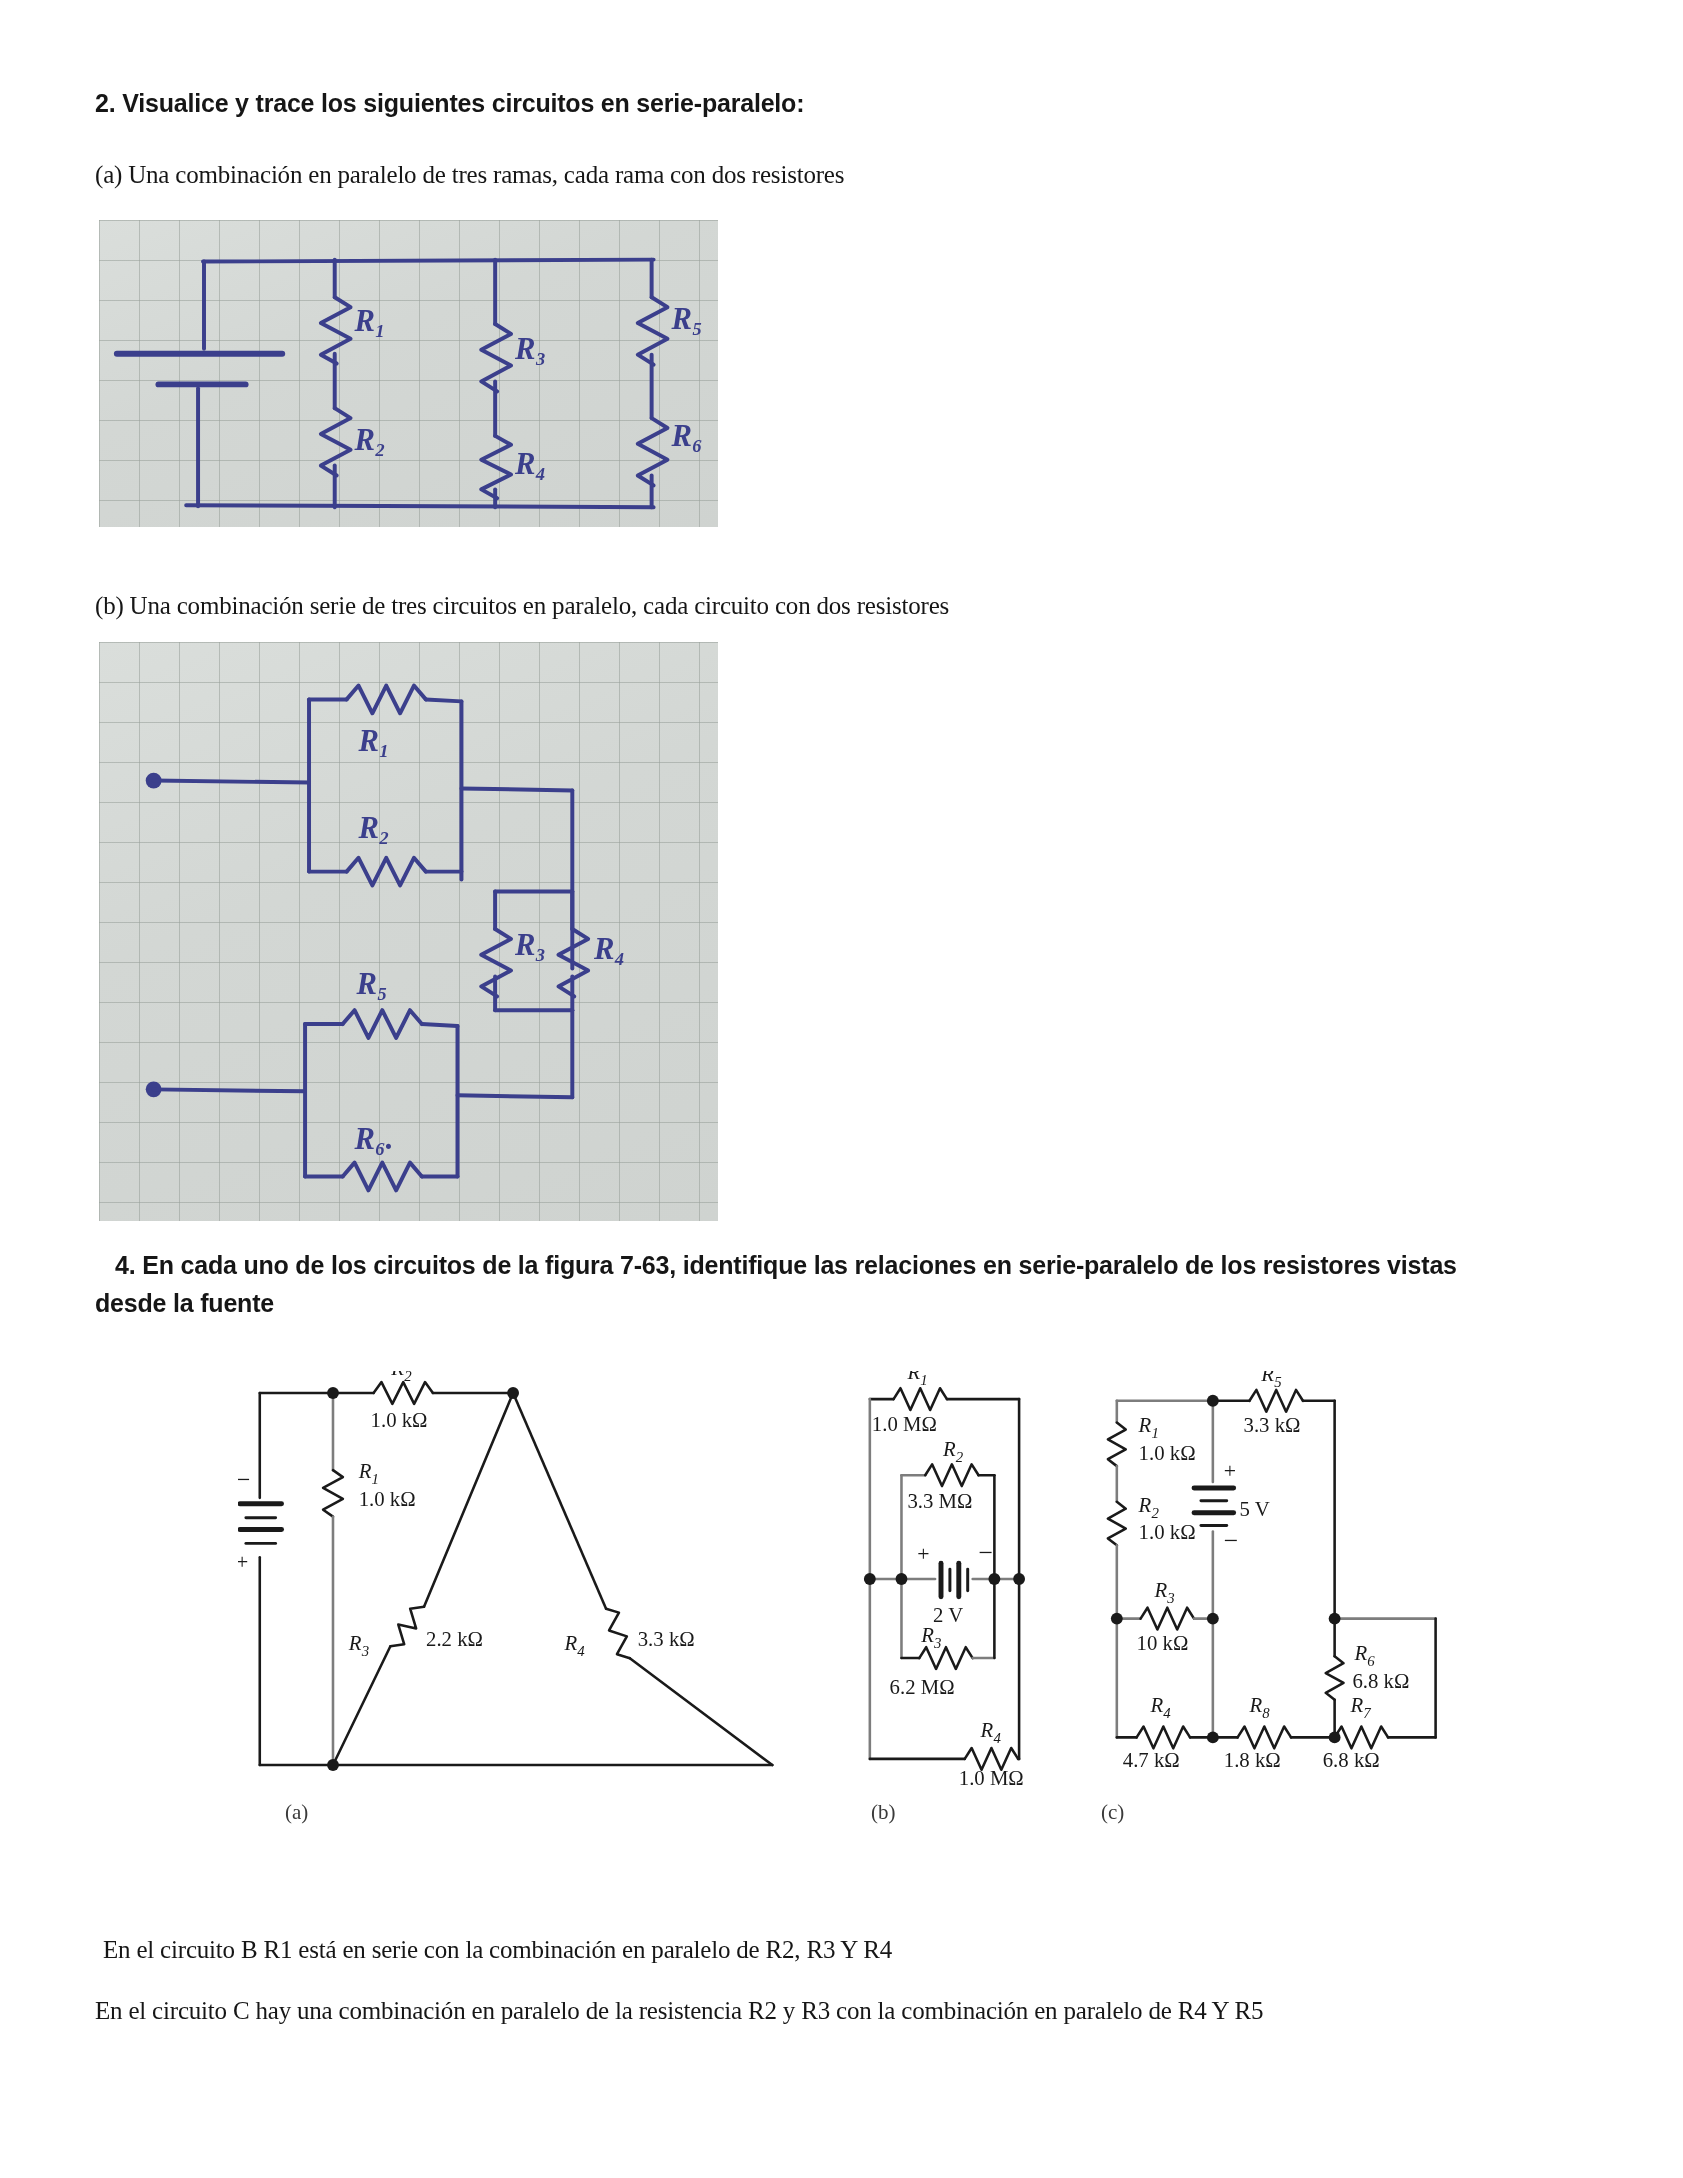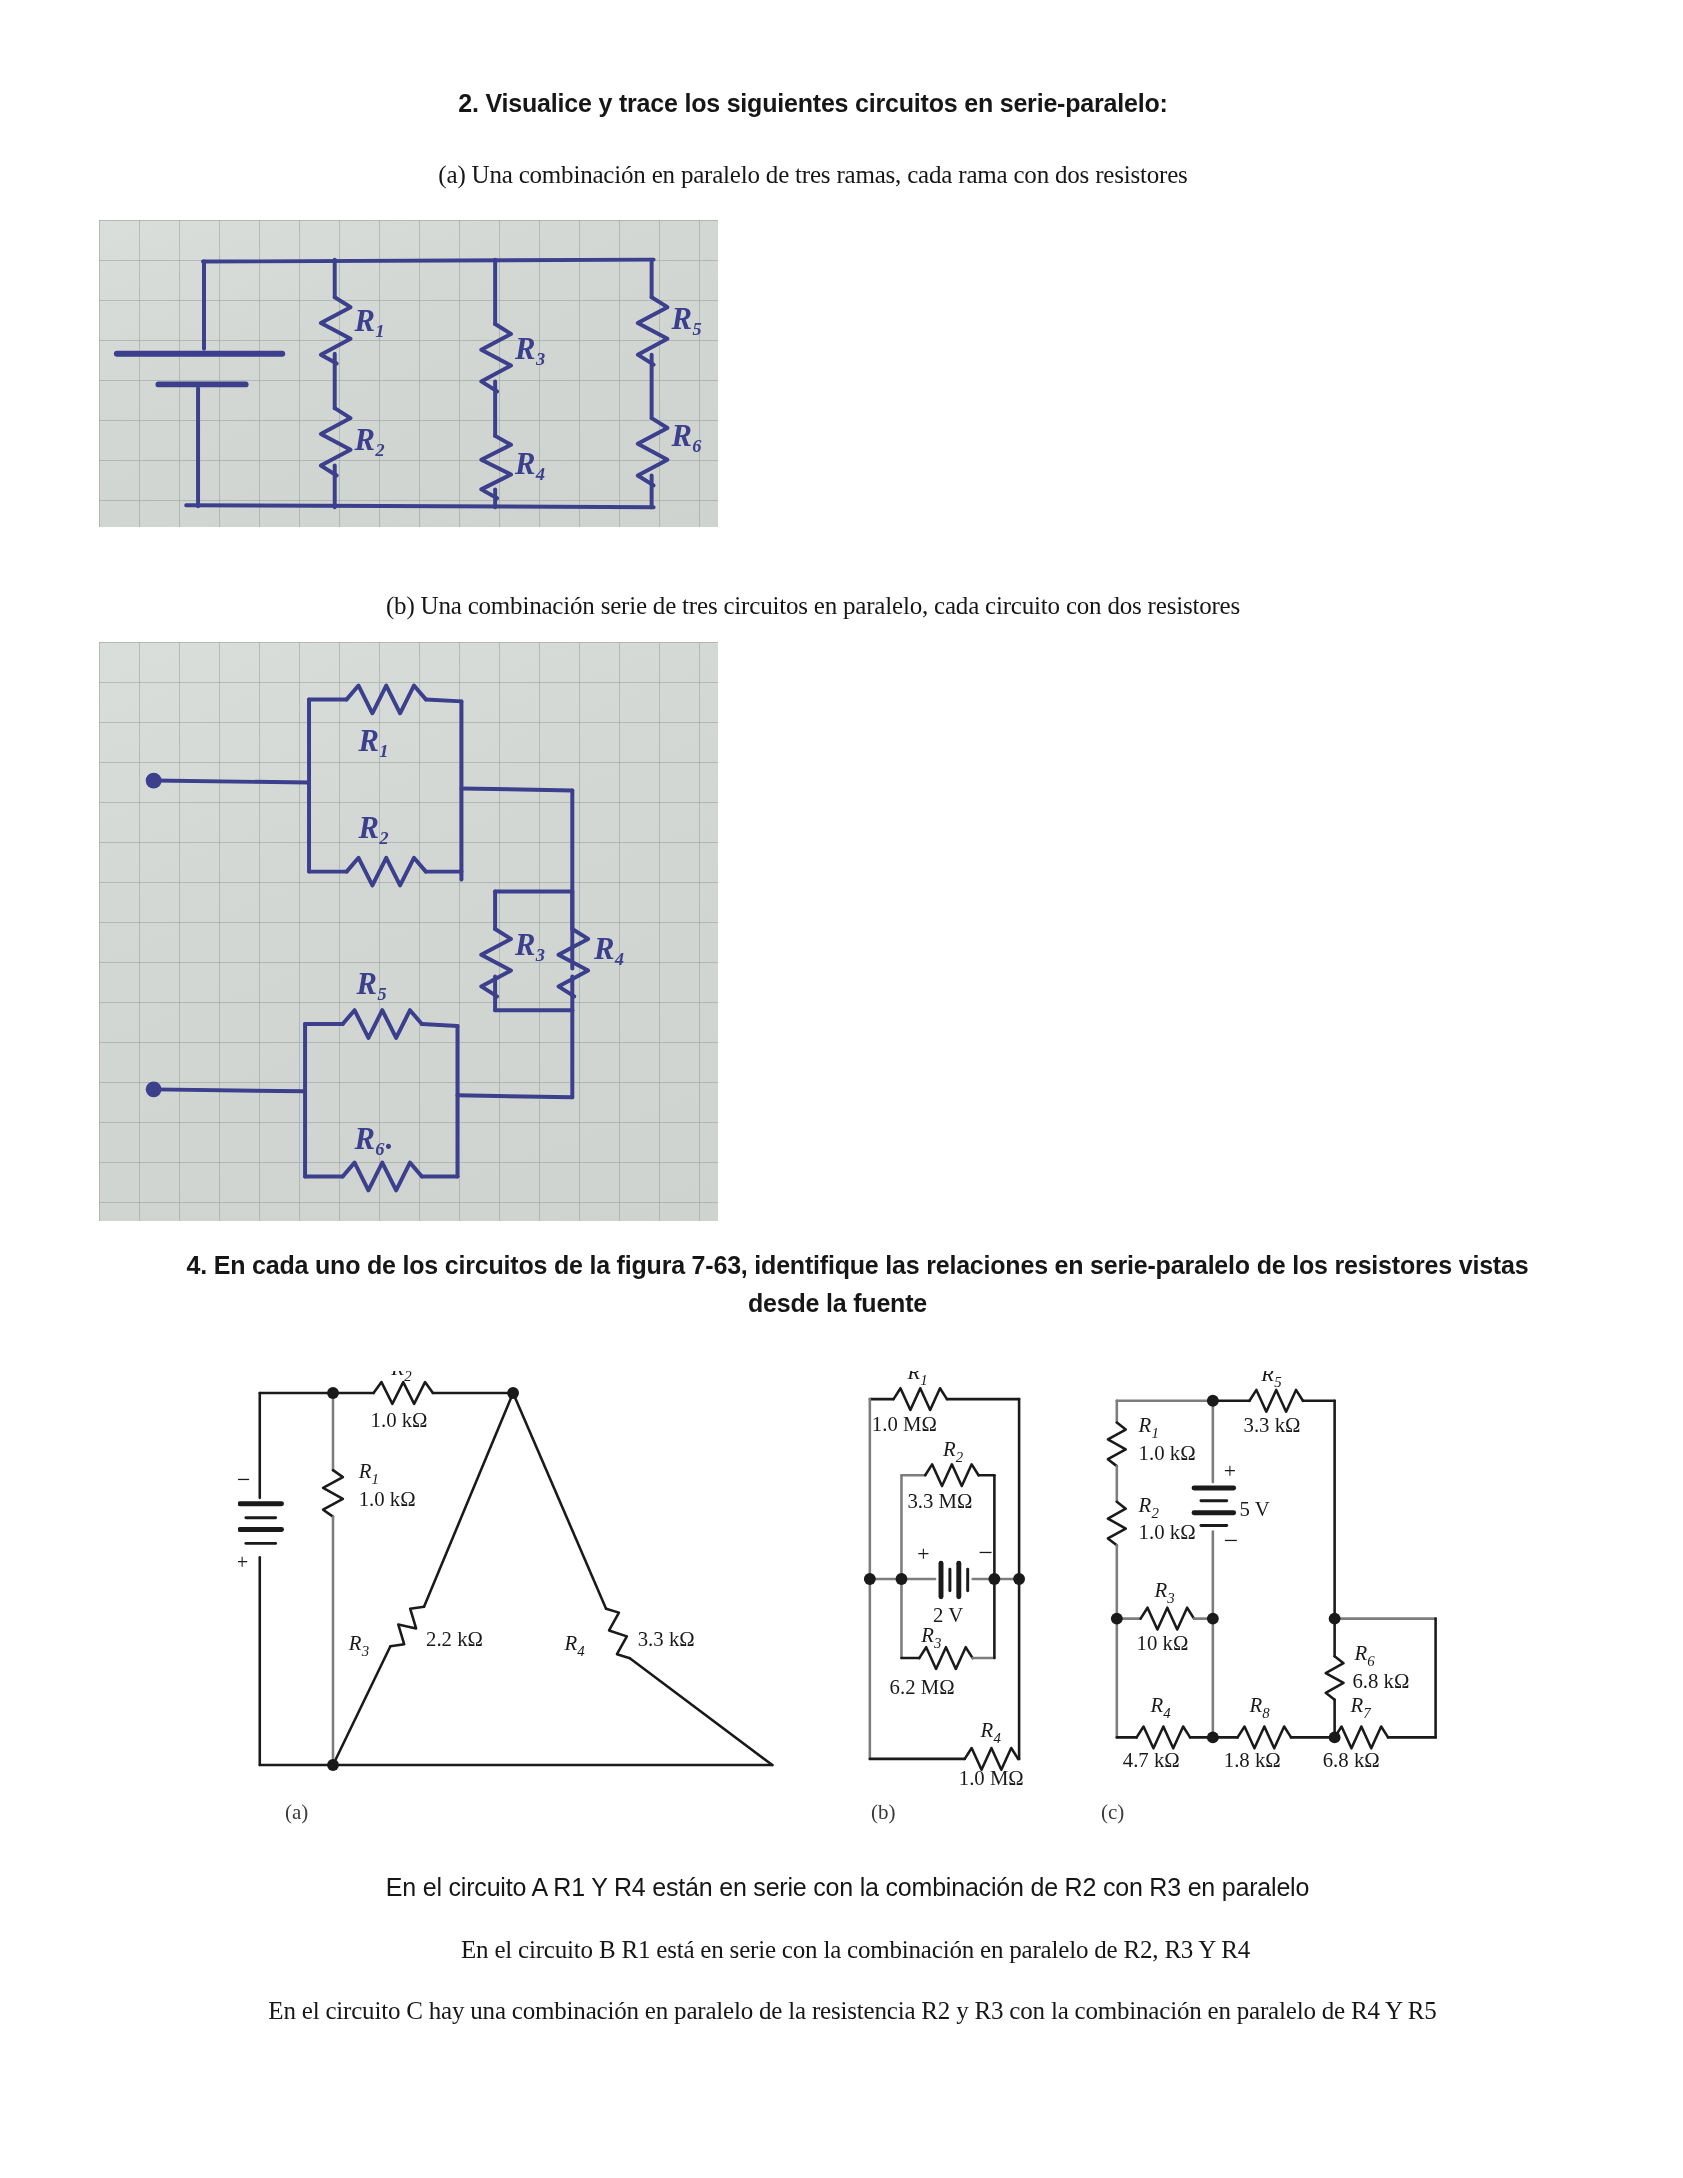--- a/index.html
+++ b/index.html
@@ -4,21 +4,21 @@
 <style>
   html, body { margin:0; padding:0; }
   body {
     width:1683px; height:2178px;
     background:#ffffff;
     font-family:"Liberation Sans", sans-serif;
     color:#000000;
     position:relative;
     overflow:hidden;
   }
-  .page { position:absolute; left:0; top:0; width:1683px; height:2178px;text-align:center; }
+  .page { position:absolute; left:0; top:0; width:1683px; height:2178px; }
 
   .txt { position:absolute; font-size:25px; line-height:1.35; color:#161616; letter-spacing:-0.2px; }
   .bold { font-weight:bold; }
 
   
   .photo {
     position:absolute;
     background:
       repeating-linear-gradient(to right, rgba(150,158,152,0.55) 0 1px, transparent 1px 40px),
       repeating-linear-gradient(to bottom, rgba(150,158,152,0.55) 0 1px, transparent 1px 40px),
@@ -368,18 +368,17 @@
         <text x="256" y="320" font-size="21">6.8 kΩ</text>
 
         <text x="254" y="344" font-size="21" font-style="italic">R</text>
         <text x="267" y="350" font-size="15" font-style="italic">7</text>
         <text x="226" y="400" font-size="21">6.8 kΩ</text>
       </g>
     </svg>
   </div>
   <div class="sublabel" style="left:1101px; top:1800px;">(c)</div>
 
-  <div class="txt" style="left:95px; top:1871px; width:1505px;">En el circuito A R1 Y R4 están en serie con la combinación de R2 con R3 en paralelo</div>
   <div class="txt" style="left:103px; top:1933px; width:1505px;font-family:Liberation Serif, serif;">En el circuito B R1 está en serie con la combinación en paralelo de R2, R3 Y R4</div>
   <div class="txt" style="left:95px; top:1994px; width:1515px;font-family:Liberation Serif, serif;">En el circuito C hay una combinación en paralelo de la resistencia R2 y R3 con la combinación en paralelo de R4 Y R5</div>
 
 </div>
 
 
 </body></html>

